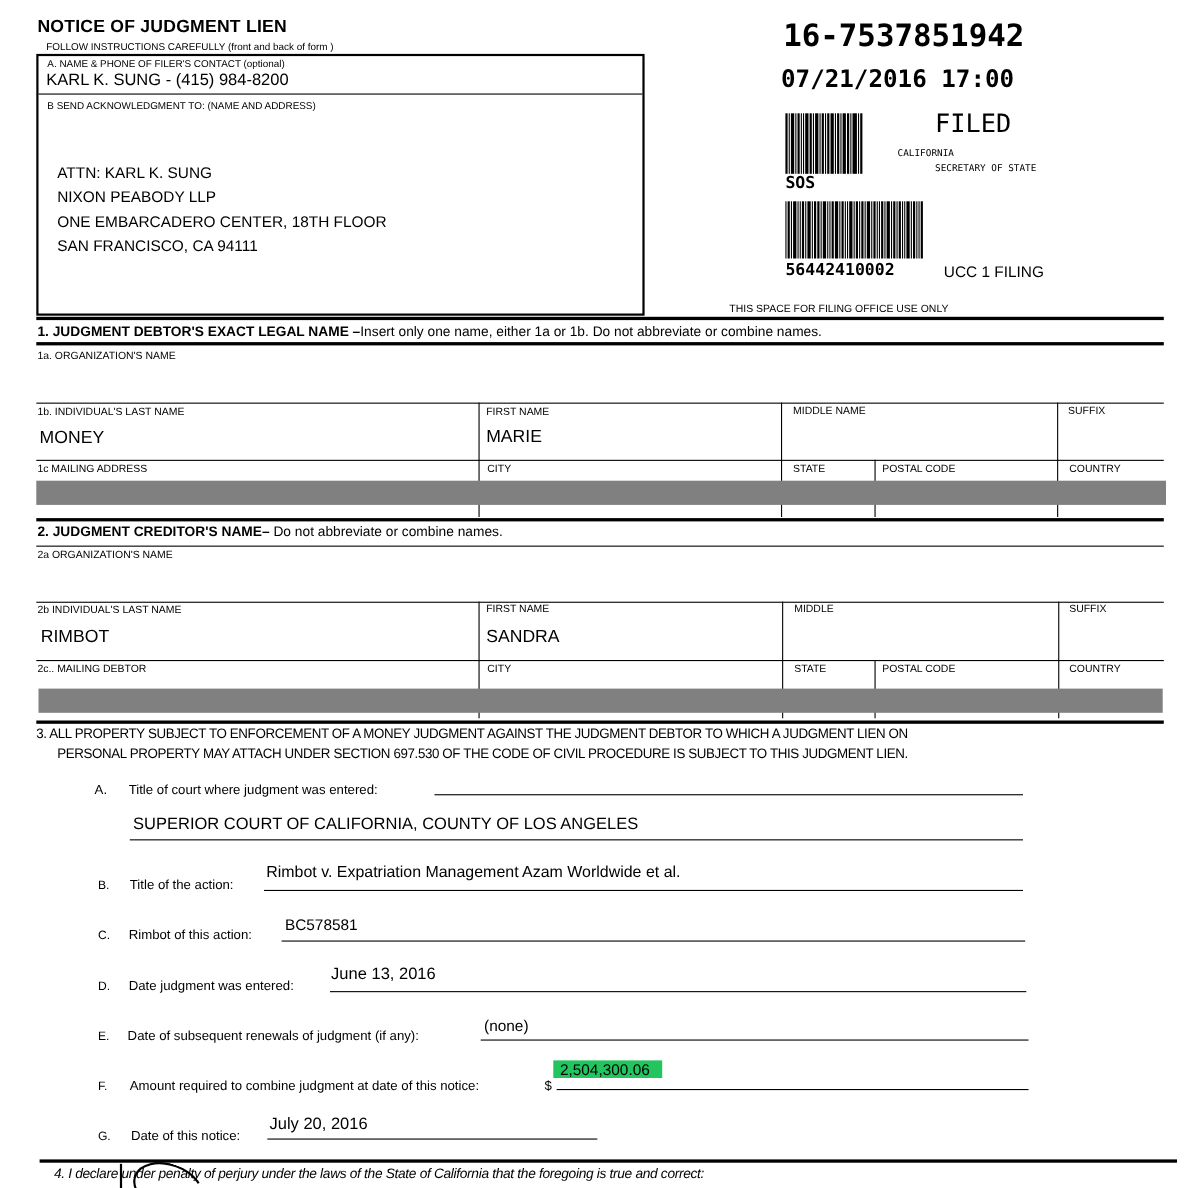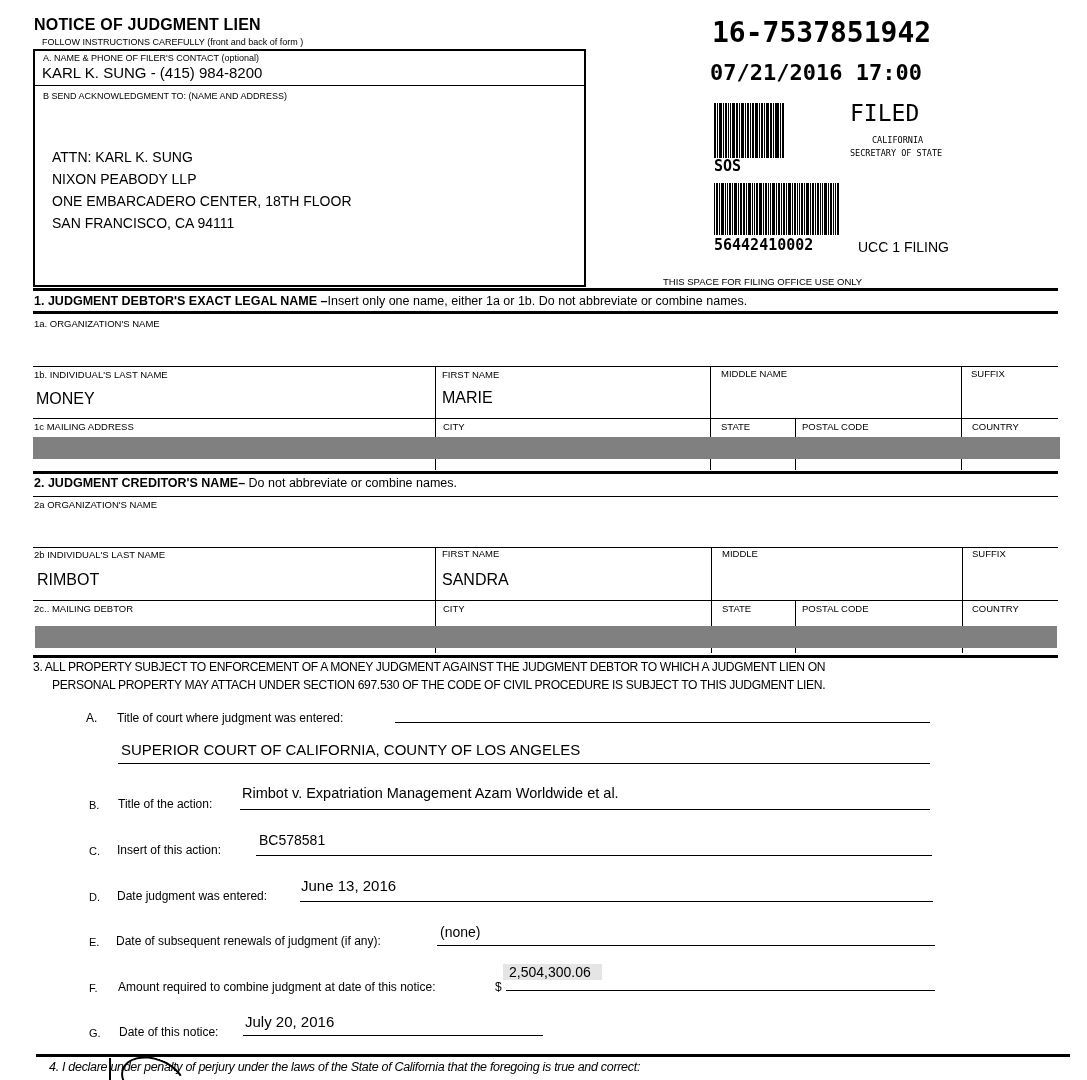--- a/index.html
+++ b/index.html
@@ -14,21 +14,21 @@
   .addr { left:52px; font-size:14px;margin-top:36px; }
   .mono { font-family:"DejaVu Sans Mono", monospace; font-weight:bold; }
   .hr-thick { height:3px; background:#000; }
   .hr { height:1px; background:#000; }
   .vr { width:1px; background:#000; }
   .gray { background:#808080; height:22px; }
   .sec-head { font-size:12.5px; font-weight:bold; }
   .sec-head span.norm { font-weight:normal; }
   .item { font-size:12px; }
   .fill { font-size:15px; }
-  .hl { background:#e5e5e5; padding:0 8px 0 6px; }
+  .hl { background:#22c55e; padding:0 8px 0 6px; }
   .barcode { display:flex; align-items:stretch; }
   .barcode i { display:block; background:#000; margin-right:1px; }
   .sig { border:2px solid #000; border-radius:50%; }
 </style>
 </head>
 <body>
 
 <div class="abs title">NOTICE OF JUDGMENT LIEN</div>
 <div class="abs subtitle">FOLLOW INSTRUCTIONS CAREFULLY (front and back of form )</div>
 
@@ -67,21 +67,21 @@
     <i style="width:1px"></i>
     <i style="width:3px"></i>
     <i style="width:2px"></i>
     <i style="width:1px"></i>
     <i style="width:4px"></i>
     <i style="width:1px"></i>
     <i style="width:2px"></i>
 </div>
 <div class="abs mono" style="left:714px;top:157px;font-size:15px;">SOS</div>
 <div class="abs" style="left:850px;top:100px;font-size:23px;font-family:'DejaVu Sans Mono',monospace;">FILED</div>
-<div class="abs" style="left:872px;top:135px;font-size:8.5px;font-family:'DejaVu Sans Mono',monospace;">CALIFORNIA</div>
+<div class="abs" style="left:816px;top:135px;font-size:8.5px;font-family:'DejaVu Sans Mono',monospace;">CALIFORNIA</div>
 <div class="abs" style="left:850px;top:148px;font-size:8.5px;font-family:'DejaVu Sans Mono',monospace;">SECRETARY OF STATE</div>
 
 <div class="abs barcode" style="left:714px;top:183px;height:52px;">
   <i style="width:1px"></i>
     <i style="width:2px"></i>
     <i style="width:1px"></i>
     <i style="width:3px"></i>
     <i style="width:1px"></i>
     <i style="width:1px"></i>
     <i style="width:2px"></i>
@@ -190,21 +190,21 @@
 <div class="abs hr" style="left:395px;top:722px;width:535px;"></div>
 <div class="abs fill" style="left:121px;top:741px;">SUPERIOR COURT OF CALIFORNIA, COUNTY OF LOS ANGELES</div>
 <div class="abs hr" style="left:118px;top:763px;width:812px;"></div>
 
 <div class="abs item" style="left:89px;top:799px;font-size:11px;">B.</div>
 <div class="abs item" style="left:118px;top:797px;">Title of the action:</div>
 <div class="abs fill" style="left:242px;top:785px;font-size:14.5px;">Rimbot v. Expatriation Management Azam Worldwide et al.</div>
 <div class="abs hr" style="left:240px;top:809px;width:690px;"></div>
 
 <div class="abs item" style="left:89px;top:845px;font-size:11px;">C.</div>
-<div class="abs item" style="left:117px;top:843px;">Insert of this action:</div>
+<div class="abs item" style="left:117px;top:843px;">Rimbot of this action:</div>
 <div class="abs fill" style="left:259px;top:832px;font-size:14px;">BC578581</div>
 <div class="abs hr" style="left:256px;top:855px;width:676px;"></div>
 
 <div class="abs item" style="left:89px;top:891px;font-size:11px;">D.</div>
 <div class="abs item" style="left:117px;top:889px;">Date judgment was entered:</div>
 <div class="abs fill" style="left:301px;top:877px;">June 13, 2016</div>
 <div class="abs hr" style="left:300px;top:901px;width:633px;"></div>
 
 <div class="abs item" style="left:89px;top:936px;font-size:11px;">E.</div>
 <div class="abs item" style="left:116px;top:934px;">Date of subsequent renewals of judgment (if any):</div>

